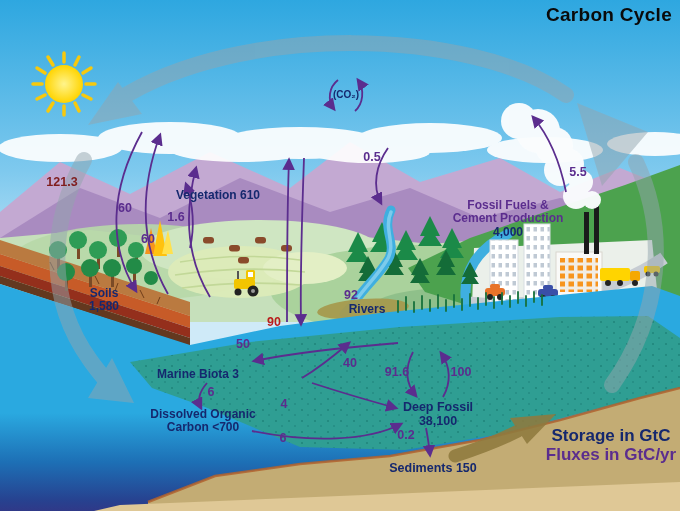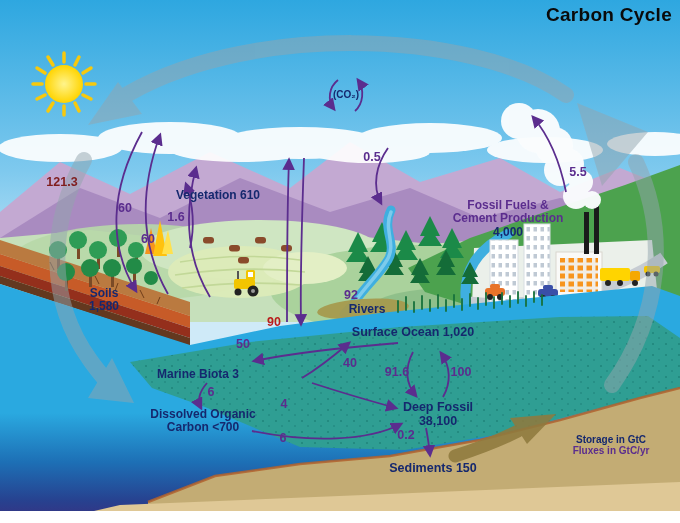--- a/index.html
+++ b/index.html
@@ -286,21 +286,20 @@
 
 <div class="lbl title" style="left: 609px; top: 15px; color: rgb(10, 10, 10);">Carbon Cycle</div>
 
 <div class="lbl storage" style="left: 346px; top: 95px; font-size: 10px; color: rgb(21, 40, 110);">(CO₂)</div>
 <div class="lbl storage small" style="left: 218px; top: 196px; color: rgb(21, 40, 110);">Vegetation 610</div>
 <div class="lbl storage small" style="left:104px;top:300px;">
   <div>Soils</div>
   <div>1,580</div>
 </div>
 <div class="lbl storage small" style="left: 367px; top: 310px; color: rgb(21, 40, 110);">Rivers</div>
-<div class="lbl storage" style="left: 413px; top: 332px; color: rgb(21, 40, 110);">Surface Ocean 1,020</div>
 <div class="lbl storage small" style="left: 198px; top: 375px; color: rgb(21, 40, 110);">Marine Biota 3</div>
 <div class="lbl storage small" style="left:203px;top:421px;">
   <div>Dissolved Organic</div>
   <div>Carbon &lt;700</div>
 </div>
 <div class="lbl storage" style="left:438px;top:414px;">
   <div>Deep Fossil</div>
   <div>38,100</div>
 </div>
 <div class="lbl storage" style="left: 433px; top: 468px; color: rgb(21, 40, 110);">Sediments 150</div>
@@ -320,17 +319,17 @@
 <div class="lbl flux" style="left: 274px; top: 322px; color: #b91c1c;">90</div>
 <div class="lbl flux" style="left: 243px; top: 344px; color: rgb(91, 45, 142);">50</div>
 <div class="lbl flux" style="left: 350px; top: 363px; color: rgb(91, 45, 142);">40</div>
 <div class="lbl flux" style="left: 211px; top: 392px; color: rgb(91, 45, 142);">6</div>
 <div class="lbl flux" style="left: 284px; top: 404px; color: rgb(91, 45, 142);">4</div>
 <div class="lbl flux" style="left: 283px; top: 438px; color: rgb(91, 45, 142);">6</div>
 <div class="lbl flux" style="left: 397px; top: 372px; color: rgb(91, 45, 142);">91.6</div>
 <div class="lbl flux" style="left: 461px; top: 372px; color: rgb(91, 45, 142);">100</div>
 <div class="lbl flux" style="left: 406px; top: 435px; color: rgb(91, 45, 142);">0.2</div>
 
-<div class="lbl" style="left:611px;top:445px;font-size:10px;">
+<div class="lbl" style="left:611px;top:445px;font-size:17px;">
   <div style="color:#15286E;">Storage in GtC</div>
   <div style="color:#5B2D8E;">Fluxes in GtC/yr</div>
 </div>
 </div>
 
 </body></html>

